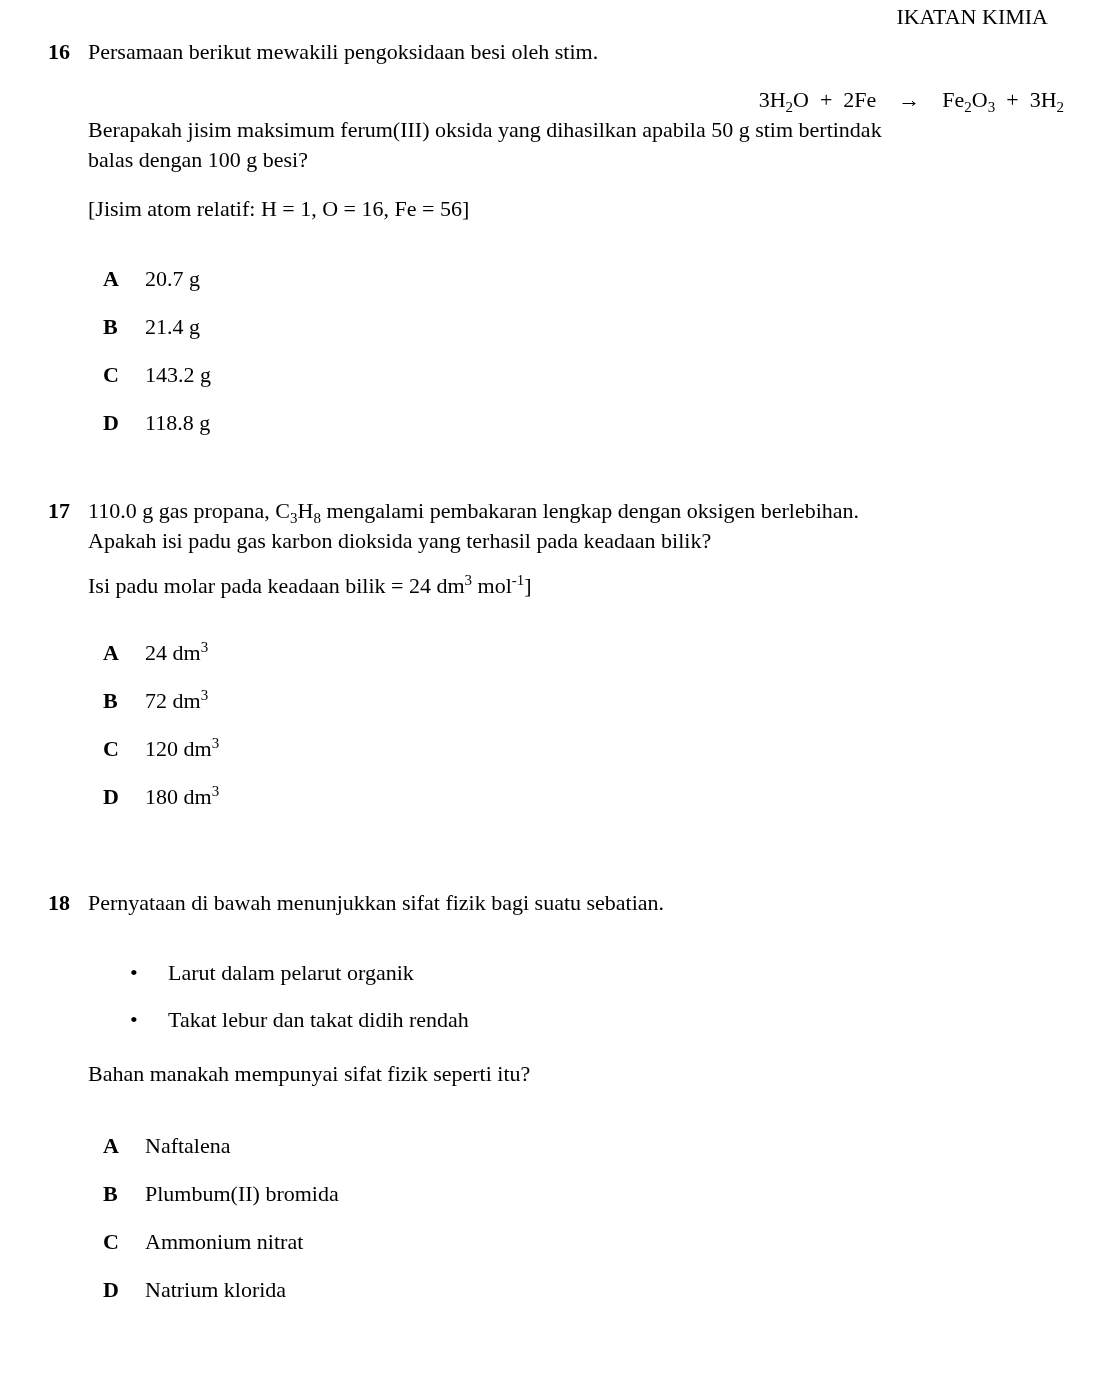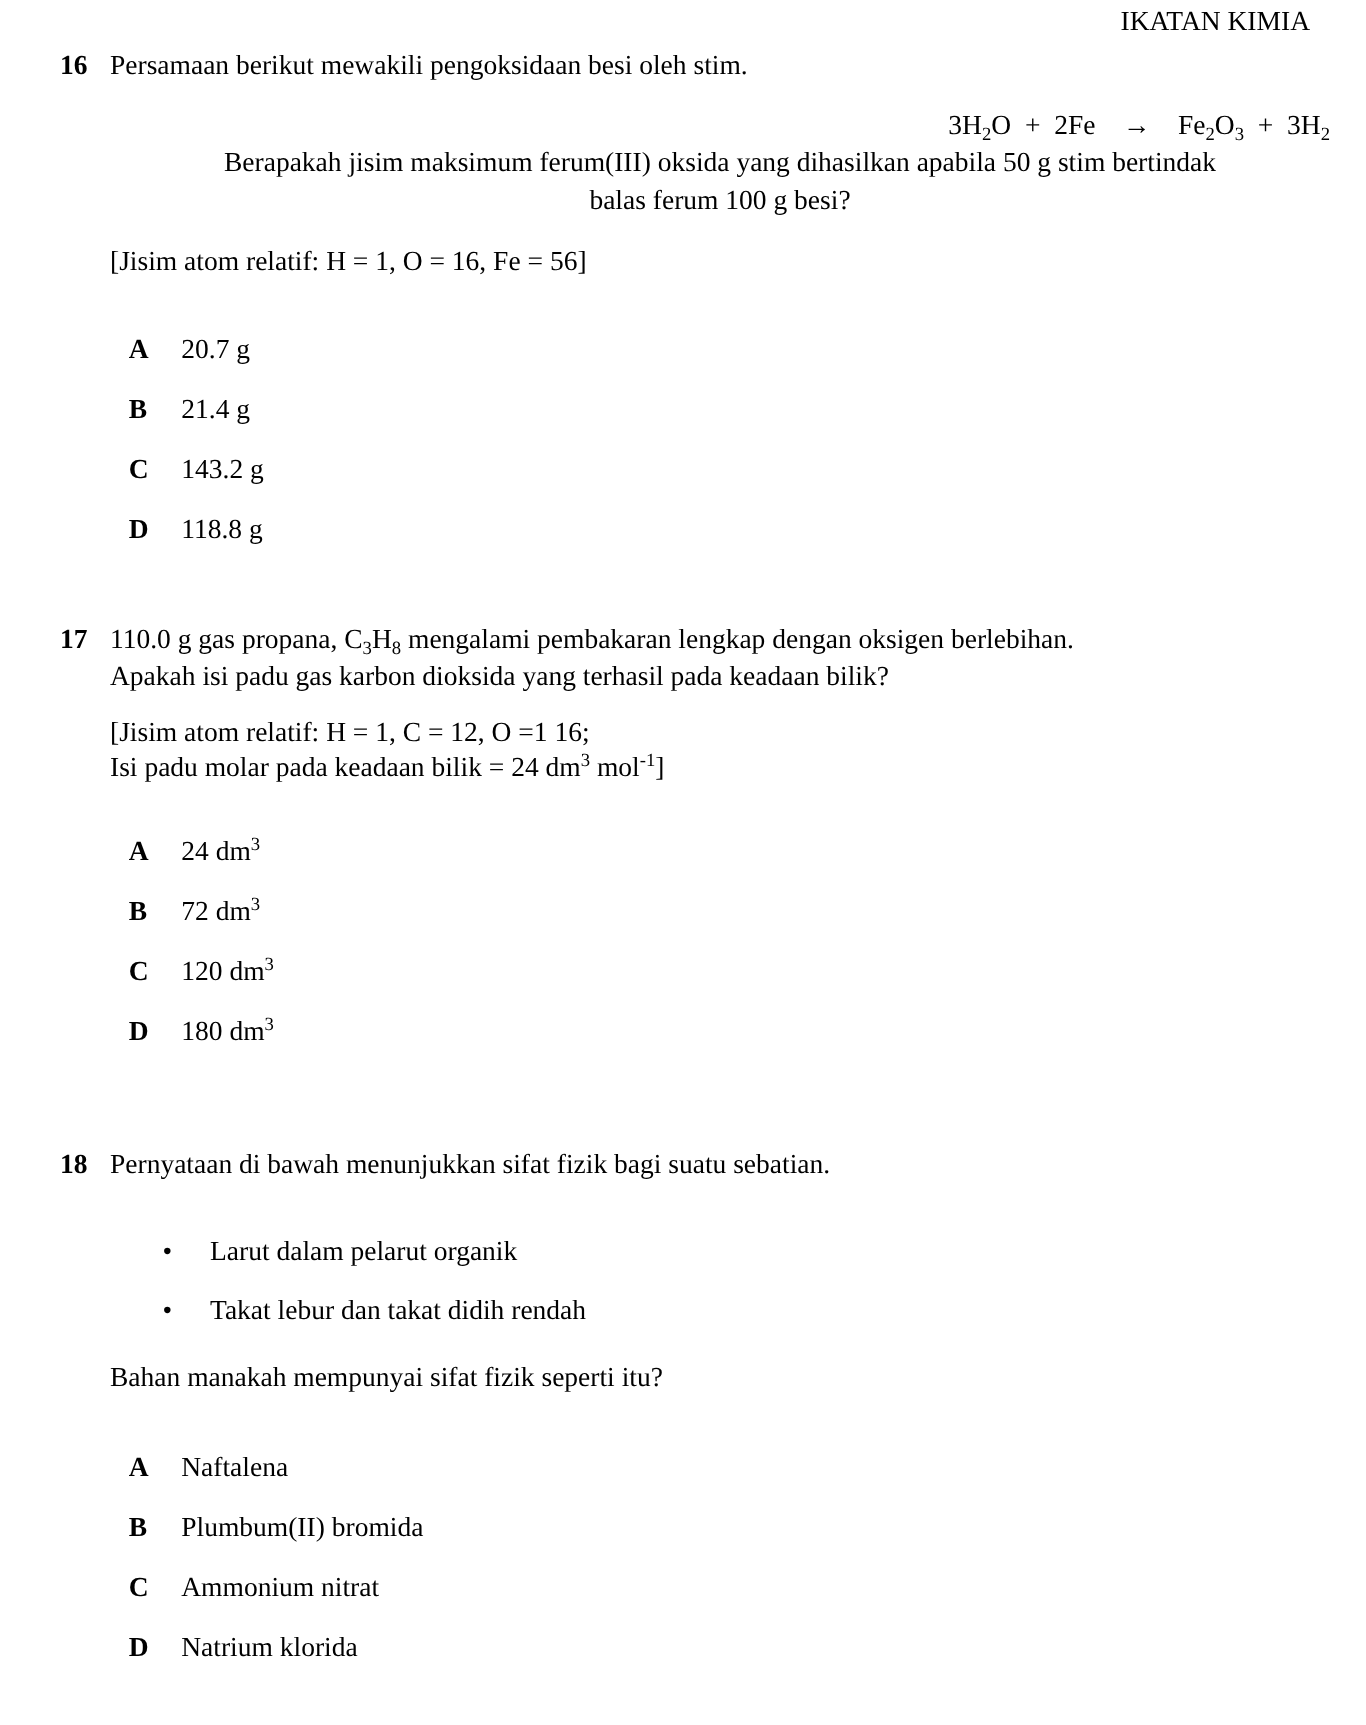--- a/index.html
+++ b/index.html
@@ -26,21 +26,21 @@
   .q17 { margin-top: 40px; }
   .q18 { margin-top: 58px; }
   .qnum { font-weight: bold; line-height: 30px; }
   .line { line-height: 30px; }
   .equation {
     text-align: right;
     margin: 18px 0 0 0;
     line-height: 30px;
     white-space: pre-wrap;
   }
-  .para { margin-top: 0; text-align: center; }
+  .para { margin-top: 0; }
   .note { margin-top: 19px; }
   .note-tight .line { line-height: 28px; }
   .note17 { margin-top: 16px; }
   .options { margin: 40px 0 0 15px; }
   .options17 { margin-top: 38px; }
   .options18 { margin-top: 42px; }
   .option { display: flex; line-height: 30px; margin-bottom: 18px; }
   .option .letter { font-weight: bold; width: 42px; flex: none; }
   .bullets { margin: 40px 0 0 42px; }
   .bullet { display: flex; line-height: 30px; margin-bottom: 17px; }
@@ -55,21 +55,21 @@
 
   <div class="header">IKATAN KIMIA</div>
 
   <section class="q q16">
     <div class="qnum">16</div>
     <div class="qbody">
       <div class="line">Persamaan berikut mewakili pengoksidaan besi oleh stim.</div>
       <div class="equation"><span>3H</span><sub>2</sub><span>O  +  2Fe    →    Fe</span><sub>2</sub><span>O</span><sub>3</sub><span>  +  3H</span><sub>2</sub></div>
       <div class="para">
         <div class="line">Berapakah jisim maksimum ferum(III) oksida yang dihasilkan apabila 50 g stim bertindak</div>
-        <div class="line">balas ferum 100 g besi?</div>
+        <div class="line">balas dengan 100 g besi?</div>
       </div>
       <div class="note line">[Jisim atom relatif: H = 1, O = 16, Fe = 56]</div>
       <div class="options">
         <div class="option">
           <span class="letter">A</span>
           <span class="value">20.7 g</span>
         </div>
         <div class="option">
           <span class="letter">B</span>
           <span class="value">21.4 g</span>
@@ -85,21 +85,20 @@
       </div>
     </div>
   </section>
 
   <section class="q q17">
     <div class="qnum">17</div>
     <div class="qbody">
       <div class="line"><span>110.0 g gas propana, C</span><sub>3</sub><span>H</span><sub>8</sub><span> mengalami pembakaran lengkap dengan oksigen berlebihan.</span></div>
       <div class="line">Apakah isi padu gas karbon dioksida yang terhasil pada keadaan bilik?</div>
       <div class="note17 note-tight">
-        <div class="line">[Jisim atom relatif: H = 1, C = 12, O =1 16;</div>
         <div class="line"><span>Isi padu molar pada keadaan bilik = 24 dm</span><sup>3</sup><span> mol</span><sup>-1</sup><span>]</span></div>
       </div>
       <div class="options options17">
         <div class="option">
           <span class="letter">A</span>
           <span class="value"><span>24 dm</span><sup>3</sup></span>
         </div>
         <div class="option">
           <span class="letter">B</span>
           <span class="value"><span>72 dm</span><sup>3</sup></span>

